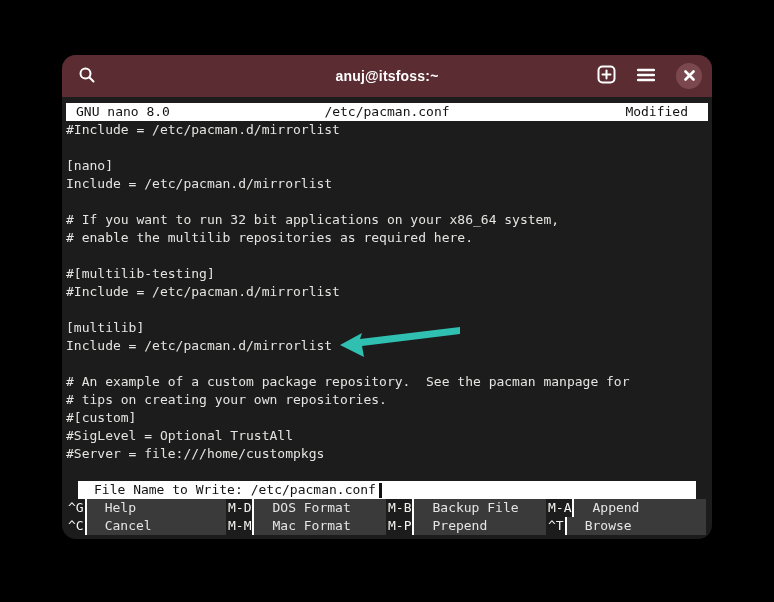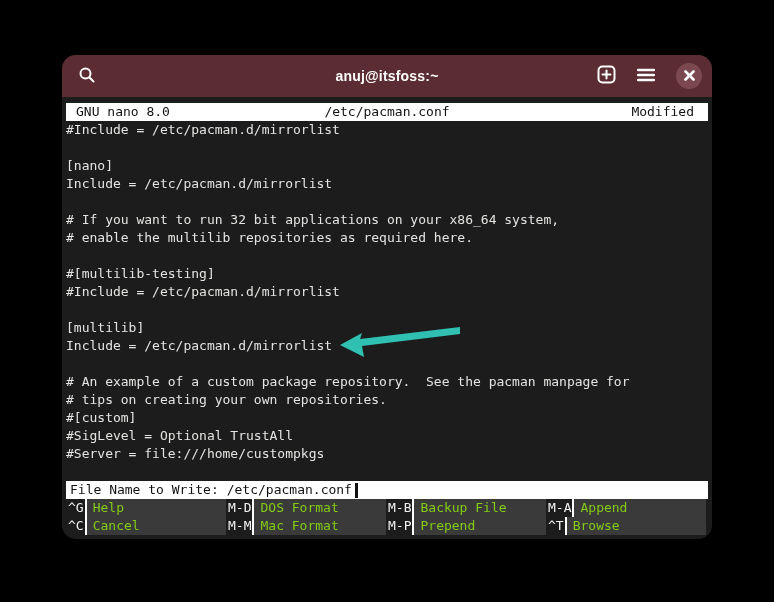--- a/index.html
+++ b/index.html
@@ -32,42 +32,42 @@
     position:relative;height:442px;
     font-family:"DejaVu Sans Mono","Liberation Mono",monospace;
     font-size:13px;line-height:18px;color:#e4e4e2;
   }
   .nano-header{
     margin:6px 4px 0 4px;height:18px;background:#ffffff;color:#111111;
     display:flex;align-items:flex-start;white-space:pre;
   }
   .nh-left{padding-left:10px;}
   .nh-center{position:absolute;left:0;right:0;text-align:center;}
-  .nh-right{margin-left:auto;padding-right:14px;}
+  .nh-right{margin-left:auto;padding-right:20px;}
   .nano-header{position:relative;}
   .nh-left,.nh-right{position:relative;z-index:1;}
   .editor{margin:0 4px;}
   .ed-line{height:18px;white-space:pre;}
   
   .prompt-line{
-    margin:0 4px;height:18px;background:#ffffff;color:#111111;
-    display:flex;align-items:center;white-space:pre;padding-left:4px;box-sizing:border-box;
+    margin:0 16px;height:18px;background:#ffffff;color:#111111;
+    display:flex;align-items:center;white-space:pre;padding-left:16px;box-sizing:border-box;
   }
   .prompt-value{margin-left:8px;}
   .prompt-cursor{display:inline-block;width:3px;height:15px;background:#111111;margin-left:3px;}
   
   .sc-row{margin:0 4px;height:18px;display:flex;}
   .sc-col{width:160px;display:flex;align-items:stretch;}
   .sc-key{
     display:flex;align-items:center;white-space:pre;color:#f2f2f0;
     border-right:2px solid #ffffff;padding:0 1px 0 2px;
   }
   .sc-desc{
-    flex:1;background:#3a3a3a;color:#84cc16;display:flex;align-items:center;
-    padding-left:6px;white-space:pre;
+    flex:1;background:#3a3a3a;color:#e5e5e5;display:flex;align-items:center;
+    padding-left:18px;white-space:pre;
   }
   
   .arrow-svg{position:absolute;left:270px;top:215px;width:135px;height:46px;}
 </style>
 </head>
 <body>
 
 <div class="terminal-window">
 
   <div class="titlebar">

